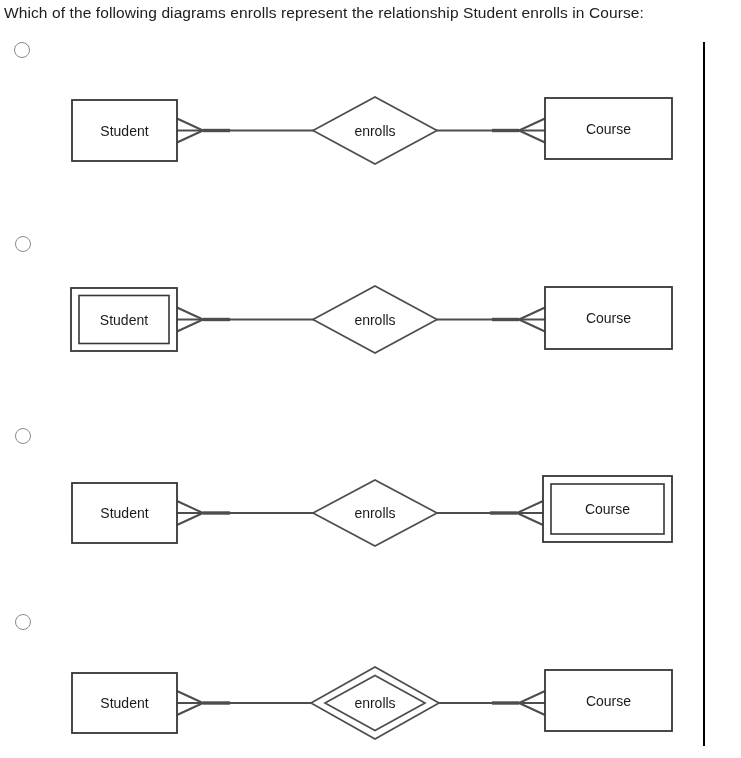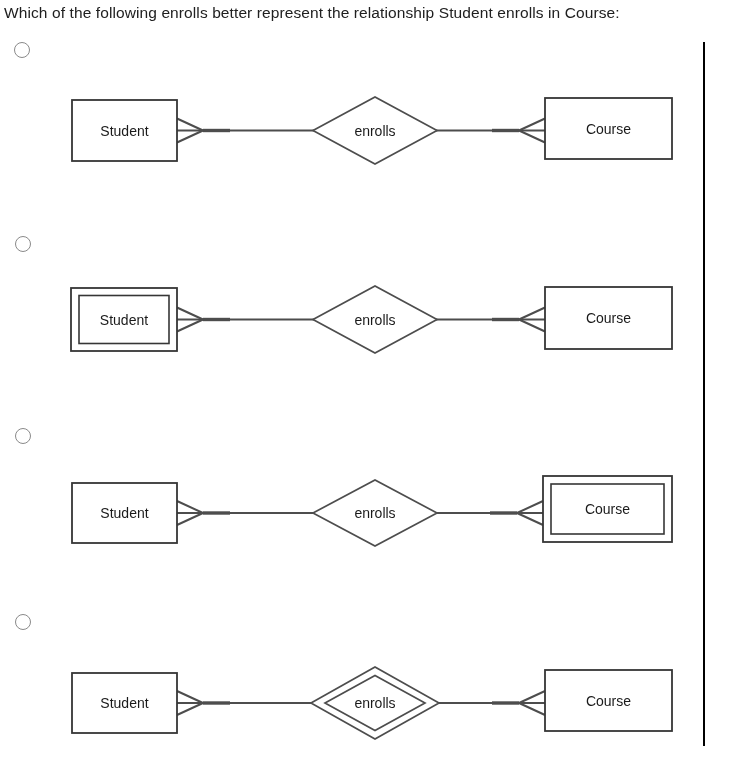--- a/index.html
+++ b/index.html
@@ -42,21 +42,21 @@
   .right-border {
     position: absolute;
     left: 703px; top: 42px;
     width: 2px; height: 704px;
     background: #000000;
   }
 </style>
 </head>
 <body>
 
-<div class="question-title">Which of the following enrolls better represent the relationship Student enrolls in Course:</div>
+<div class="question-title">Which of the following diagrams enrolls represent the relationship Student enrolls in Course:</div>
 
 <div class="right-border"></div>
 
 <div class="radio" style="left:14px; top:42px;"></div>
 <svg class="diagram" style="top:90px;" width="640" height="84" viewBox="0 0 640 84">
   <line class="conn" x1="117" y1="40.5" x2="485" y2="40.5"></line>
   <line class="conn-thick" x1="143" y1="40.5" x2="170" y2="40.5"></line>
   <line class="conn-thick" x1="432" y1="40.5" x2="459" y2="40.5"></line>
   <path class="conn" d="M143,40.5 L117,28.5 M143,40.5 L117,52.5"></path>
   <path class="conn" d="M459,40.5 L485,28.5 M459,40.5 L485,52.5"></path>

